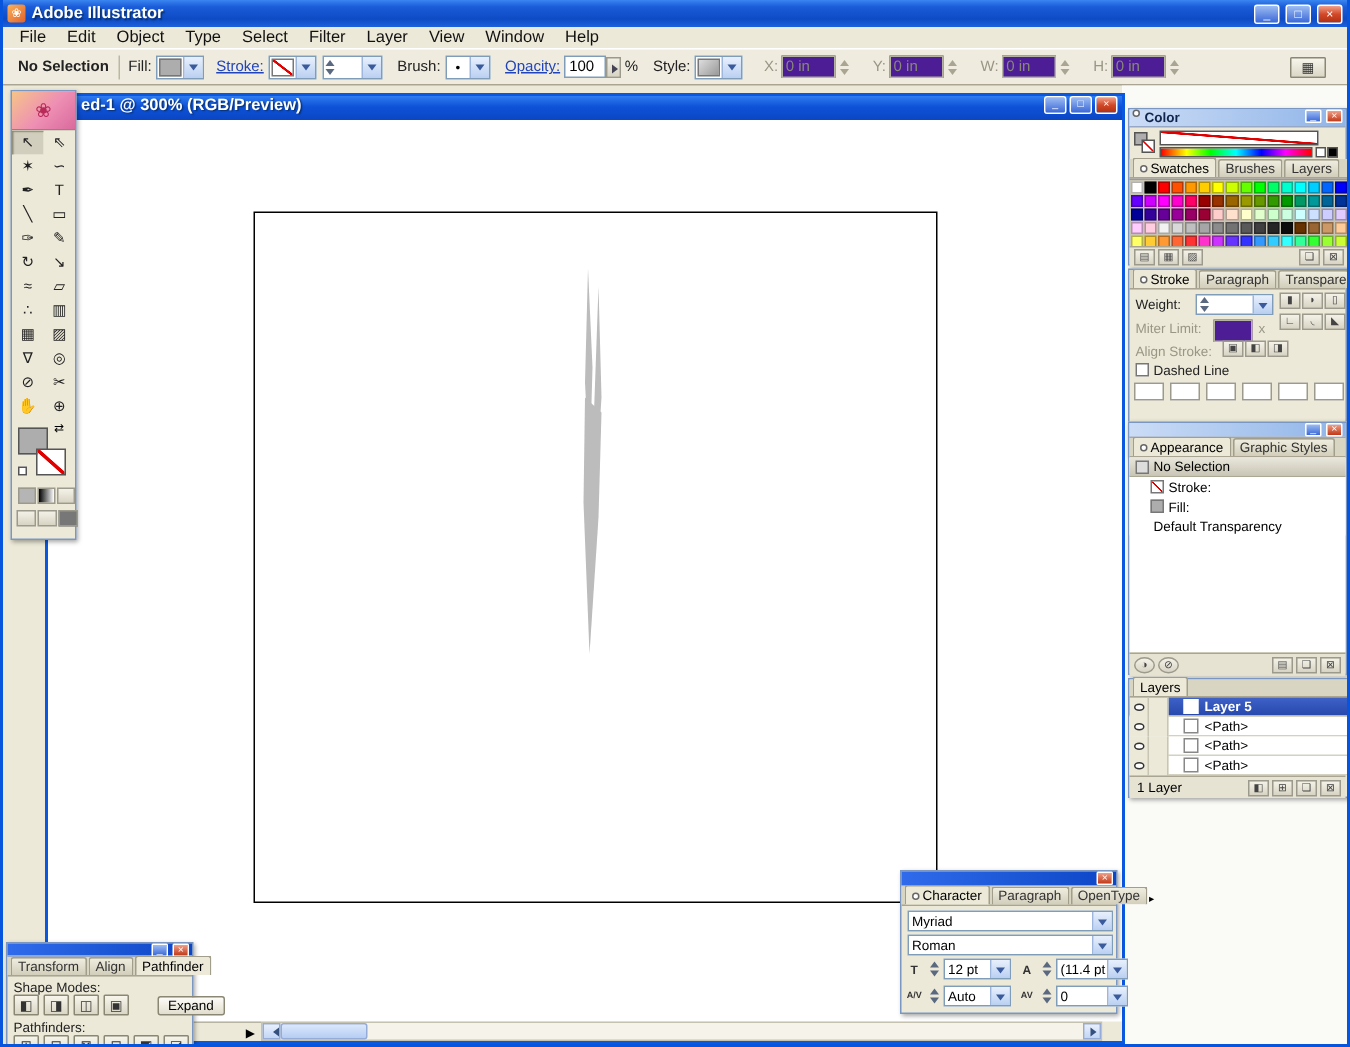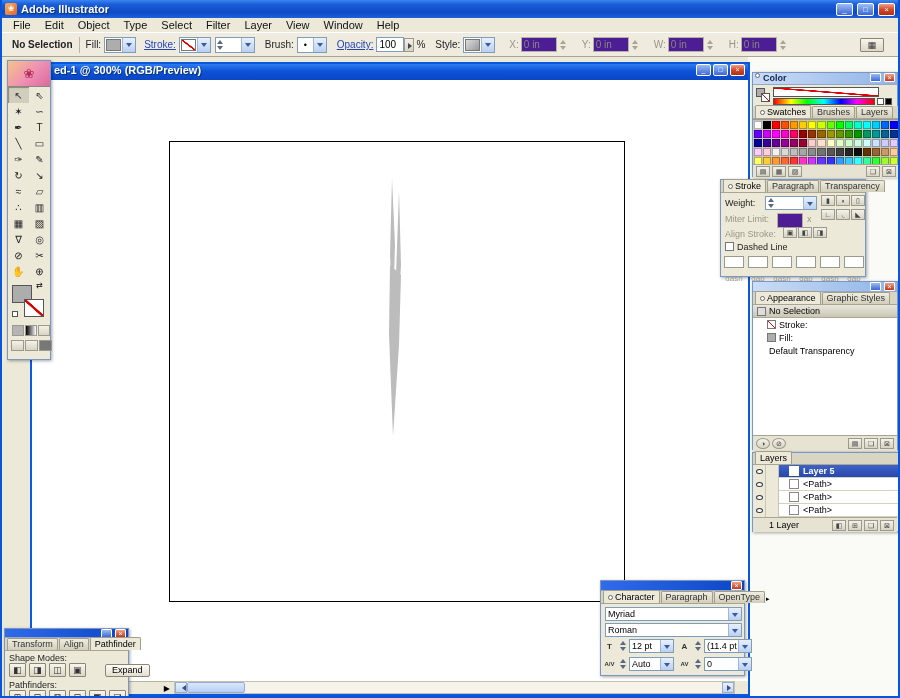--- a/index.html
+++ b/index.html
@@ -393,21 +393,21 @@
     </div>
     <div class="pbar a" style="left:0;top:91px;width:146px;height:14px">
       <button class="mini">▤</button>
       <button class="mini">▦</button>
       <button class="mini">▨</button>
       <button class="mini" style="margin-left:auto">❏</button>
       <button class="mini">⊠</button>
     </div>
   </div>
 
-  <div class="a palette" style="left:718px;top:179px;width:146px;height:98px">
+  <div class="a palette" style="left:750px;top:179px;width:146px;height:126px">
     <div class="tabs">
       <span class="tab active">
           <span class="tabdot"></span>
           <span>Stroke</span>
         </span>
       <span class="tab">
           <span>Paragraph</span>
         </span>
       <span class="tab">
           <span>Transparency</span>
@@ -438,23 +438,20 @@
     <span class="a plabel" style="left:4px;top:49px;color:#9a9685">Align Stroke:</span>
     <span class="a" style="left:62px;top:47px;display:flex;gap:1px">
       <button class="mini">▣</button>
       <button class="mini">◧</button>
       <button class="mini">◨</button>
     </span>
     <span class="checkbox a" style="left:4px;top:62px"></span>
     <span class="a plabel" style="left:16px;top:62px">Dashed Line</span>
     <span class="a" style="left:3px;top:74px;white-space:nowrap">
       <span class="dashf"></span><span class="dashf"></span><span class="dashf"></span><span class="dashf"></span><span class="dashf"></span><span class="dashf"></span>
-    </span>
-    <span class="a" style="left:3px;top:87px;white-space:nowrap">
-      <span class="dashl">dash</span><span class="dashl">gap</span><span class="dashl">dash</span><span class="dashl">gap</span><span class="dashl">dash</span><span class="dashl">gap</span>
     </span>
   </div>
 
   <div class="a palette" style="left:750px;top:281px;width:146px;height:169px">
     <div class="pstrip" style="height:10px">
       <button class="pmin" style="margin-left:auto">_</button>
       <button class="pclose">×</button>
     </div>
     <div class="tabs">
       <span class="tab active">
@@ -533,21 +530,21 @@
             <span class="eyeg"></span>
           </span>
           <span class="lockbox"></span>
           <span class="pthumb"></span>
           <span class="pname">&lt;Path&gt;</span>
           <span class="ptarget"></span>
         </div>
 
     </div>
     <div class="pbar a" style="left:0;top:64px;width:144px;height:15px">
-      <span style="font-size:9px;margin-left:13px">1 Layer</span>
+      <span style="font-size:9px;margin-left:2px">1 Layer</span>
       <button class="mini" style="margin-left:auto">◧</button>
       <button class="mini">⊞</button>
       <button class="mini">❏</button>
       <button class="mini">⊠</button>
     </div>
   </div>
 
   <div class="a palette" style="left:598px;top:580px;width:145px;height:96px;z-index:10">
     <div class="pstrip dark" style="height:10px">
       <button class="pclose" style="margin-left:auto">×</button>

